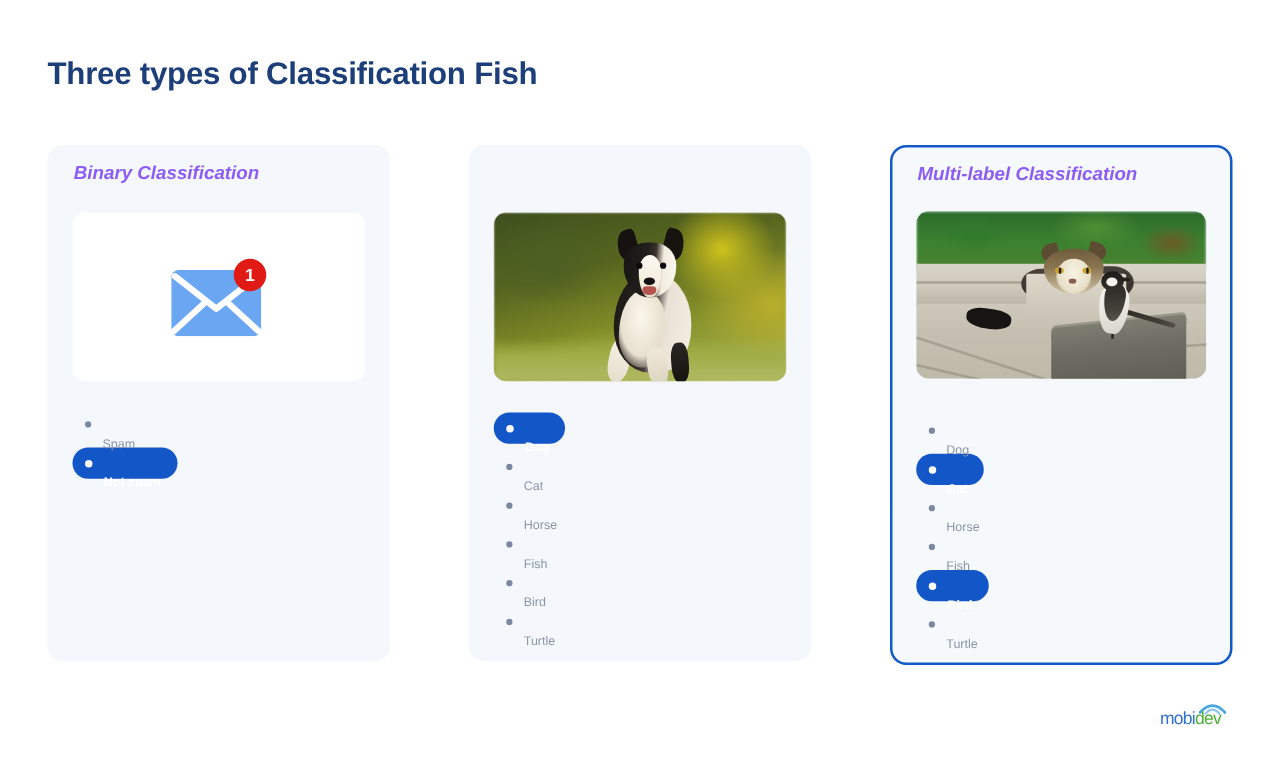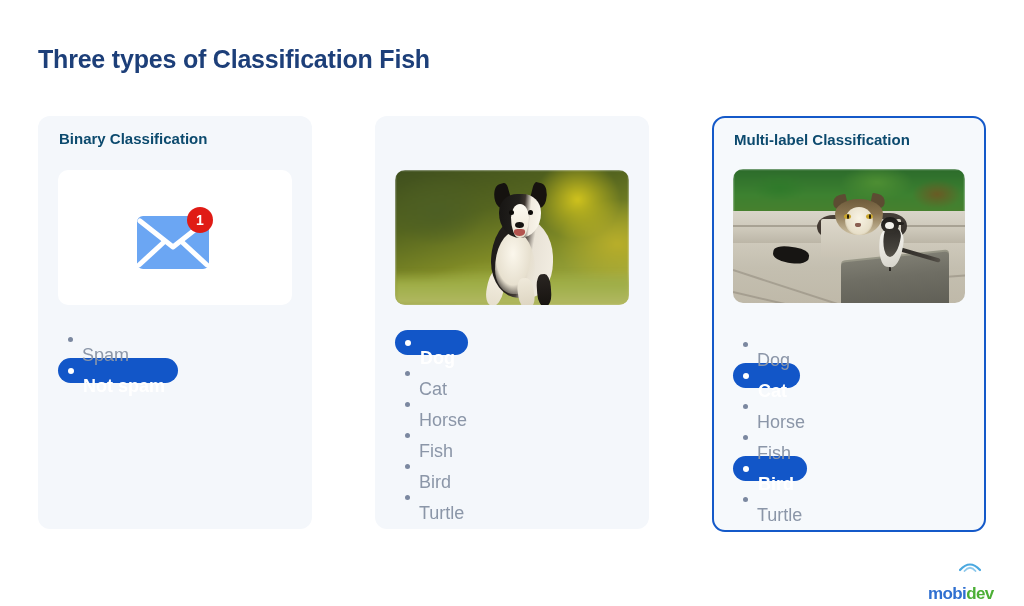--- a/index.html
+++ b/index.html
@@ -56,22 +56,23 @@
     border: 2px solid #1459c9;
     border-radius: 13px;
   }
 
   .card-title {
     position: absolute;
     left: 21px;
     top: 14px;
     font-size: 15px;
     font-weight: bold;
-    color: #0c4a6e;
+    color: #8b5cf6;
     white-space: nowrap;
+    font-style: italic;
   }
   .card.c3 .card-title { left: 20px; top: 13px; }
 
   
   .media {
     position: absolute;
     left: 20px;
     top: 54px;
     width: 234px;
     height: 135px;
@@ -359,21 +360,21 @@
     background: #7b88a0;
     margin-right: 9px;
     flex: none;
   }
   .label-row.selected .dot {
     background: #ffffff;
     width: 6px;
     height: 6px;
   }
   .label-text {
-    font-size: 18px;
+    font-size: 10px;
     color: #8b96a8;
     white-space: nowrap;
     margin-top: 32px;
   }
   .label-row.selected .label-text {
     color: #ffffff;
     font-weight: bold;
   }
 
   
@@ -387,23 +388,23 @@
   .logo-arc {
     position: absolute;
     left: 31px;
     top: 0px;
     width: 22px;
     height: 11px;
   }
   .logo-text {
     position: absolute;
     left: 0;
-    top: 24px;
-    font-size: 17px;
-    font-weight: bold;
+    top: 4px;
+    font-size: 14px;
+    font-weight: normal;
     letter-spacing: -0.6px;
     line-height: 18px;
     white-space: nowrap;
   }
   .logo-mobi { color: #2f6fd0; }
   .logo-dev { color: #4caf36; }
 </style>
 </head>
 <body>
 

